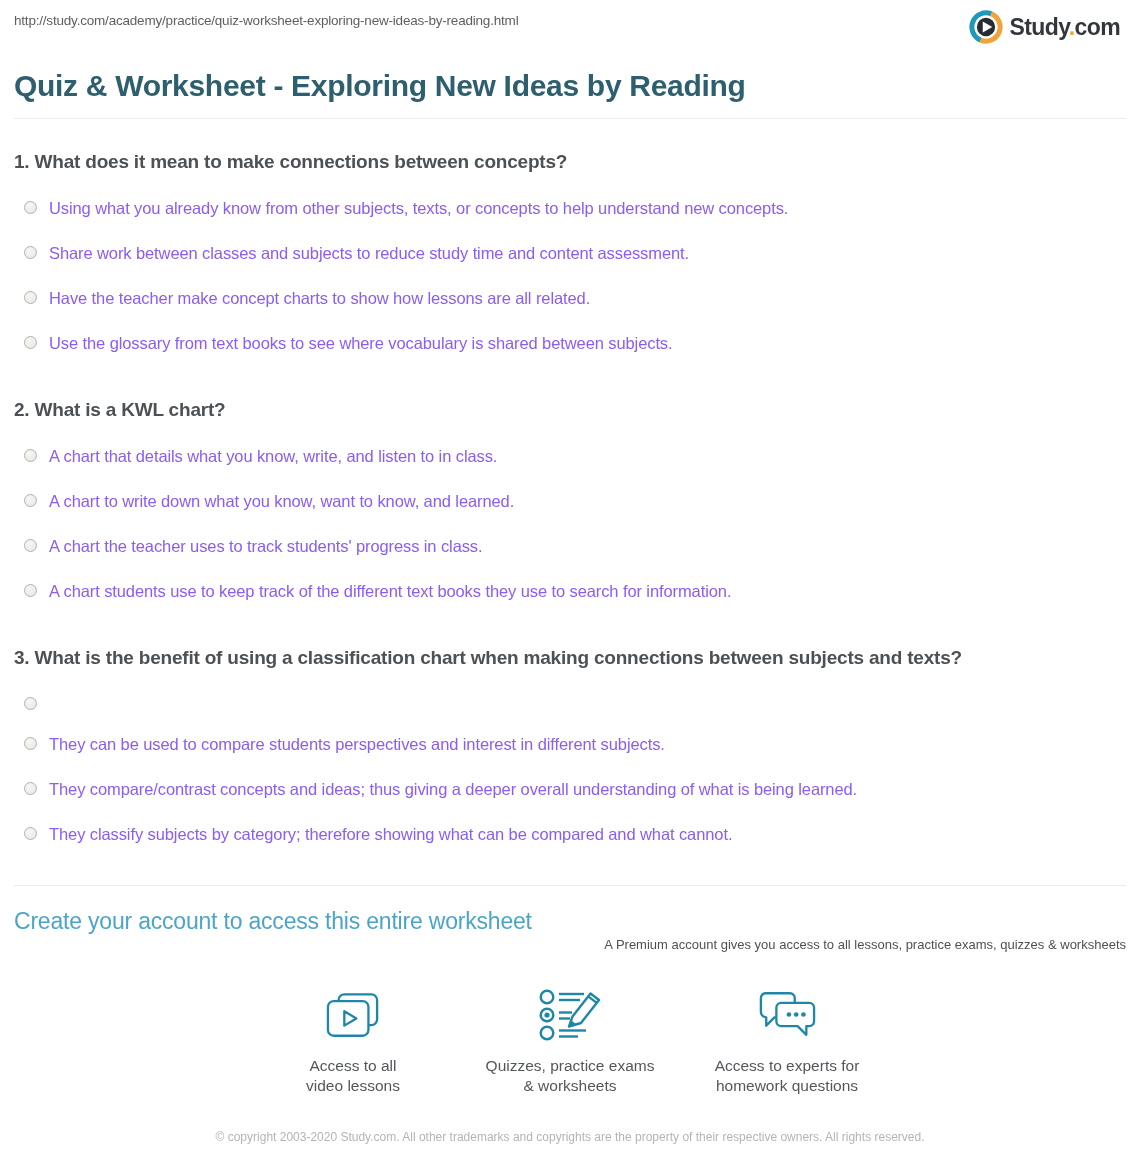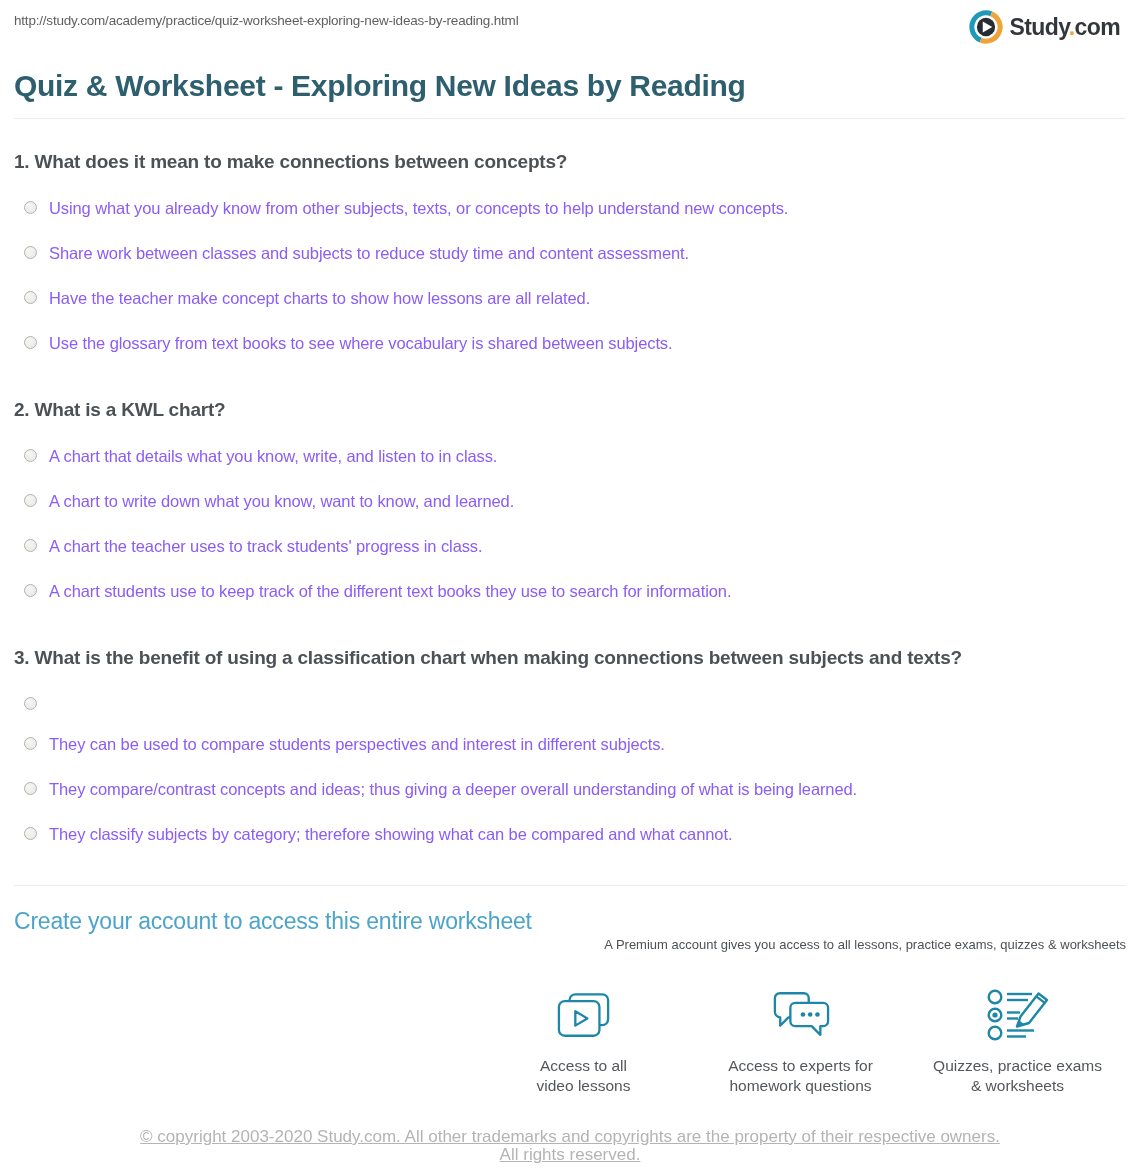--- a/index.html
+++ b/index.html
@@ -104,21 +104,21 @@
   }
   .cta-sub {
     text-align: right;
     font-size: 13px;
     color: #4c5156;
     line-height: 19px;
   }
   .features {
     margin-top: 30px;
     display: flex;
-    justify-content: flex-end;
+    justify-content: center;
   }
   .feature { width: 217px; text-align: center; }
   .feature-icon {
     height: 62px;
     display: flex;
     align-items: center;
     justify-content: center;
   }
   .feature-icon svg { stroke: #1e87a8; fill: none; stroke-width: 2.4; }
   .feature-label {
@@ -126,24 +126,23 @@
     font-size: 15.5px;
     color: #53575b;
     line-height: 20px;
   }
 
   
   .copyright {
     margin: 32px auto 0 auto;
     max-width: 870px;
     text-align: center;
-    font-size: 17px;
+    font-size: 12px;
     color: #b4b4b4;
     line-height: 18px;
-    text-decoration: underline;
   }
 </style>
 </head>
 <body>
 
 <div class="page">
 
   <header class="top-bar">
     <div class="url">http://study.com/academy/practice/quiz-worksheet-exploring-new-ideas-by-reading.html</div>
     <div class="logo">
@@ -232,35 +231,20 @@
       <div class="feature">
         <div class="feature-icon">
           <svg width="54" height="47" viewBox="0 0 56 48">
             <rect x="13" y="2" width="40" height="32" rx="6"></rect>
             <rect x="2" y="9" width="42" height="36" rx="6" fill="#ffffff"></rect>
             <path d="M19 19.5 L31.5 27 L19 34.5 Z" stroke-linejoin="round"></path>
           </svg>
         </div>
         <div class="feature-label">
           <span>Access to all</span><br><span>video lessons</span>
-        </div>
-      </div>
-
-      <div class="feature">
-        <div class="feature-icon">
-          <svg width="58" height="49" viewBox="0 0 60 50">
-            <path d="M8 2 h25 a5 5 0 0 1 5 5 v15 a5 5 0 0 1 -5 5 h-16 l-8.5 8.5 v-8.5 a6 6 0 0 1 -5.5 -5.5 v-14.5 a5 5 0 0 1 5 -5 z" stroke-linejoin="round"></path>
-            <path d="M24 12 h29 a5 5 0 0 1 5 5 v14 a5 5 0 0 1 -5 5 h-3 v9 l-9 -9 h-17 a5 5 0 0 1 -5 -5 v-14 a5 5 0 0 1 5 -5 z" fill="#ffffff" stroke-linejoin="round"></path>
-            <circle cx="32" cy="24" r="2.4" fill="#1e87a8" stroke="none"></circle>
-            <circle cx="39.5" cy="24" r="2.4" fill="#1e87a8" stroke="none"></circle>
-            <circle cx="47" cy="24" r="2.4" fill="#1e87a8" stroke="none"></circle>
-          </svg>
-        </div>
-        <div class="feature-label">
-          <span>Access to experts for</span><br><span>homework questions</span>
         </div>
       </div>
 
       <div class="feature">
         <div class="feature-icon">
           <svg width="64" height="58" viewBox="0 0 64 58">
             <circle cx="9" cy="11" r="6.3"></circle>
             <circle cx="9" cy="29" r="6.3"></circle>
             <circle cx="9" cy="47" r="6.3"></circle>
             <circle cx="9" cy="29" r="2.6" fill="#1e87a8" stroke="none"></circle>
@@ -273,20 +257,35 @@
             <path d="M34.5 30.5 L52.5 7.5 L61 14 L43 37 L31 40.5 Z" stroke-linejoin="round"></path>
             <path d="M50.2 10.4 L58.7 16.9"></path>
             <path d="M31 40.5 L33.4 34.4 L38.3 38.2 Z" fill="#1e87a8" stroke="none"></path>
           </svg>
         </div>
         <div class="feature-label">
           <span>Quizzes, practice exams</span><br><span>&amp; worksheets</span>
         </div>
       </div>
 
+      <div class="feature">
+        <div class="feature-icon">
+          <svg width="58" height="49" viewBox="0 0 60 50">
+            <path d="M8 2 h25 a5 5 0 0 1 5 5 v15 a5 5 0 0 1 -5 5 h-16 l-8.5 8.5 v-8.5 a6 6 0 0 1 -5.5 -5.5 v-14.5 a5 5 0 0 1 5 -5 z" stroke-linejoin="round"></path>
+            <path d="M24 12 h29 a5 5 0 0 1 5 5 v14 a5 5 0 0 1 -5 5 h-3 v9 l-9 -9 h-17 a5 5 0 0 1 -5 -5 v-14 a5 5 0 0 1 5 -5 z" fill="#ffffff" stroke-linejoin="round"></path>
+            <circle cx="32" cy="24" r="2.4" fill="#1e87a8" stroke="none"></circle>
+            <circle cx="39.5" cy="24" r="2.4" fill="#1e87a8" stroke="none"></circle>
+            <circle cx="47" cy="24" r="2.4" fill="#1e87a8" stroke="none"></circle>
+          </svg>
+        </div>
+        <div class="feature-label">
+          <span>Access to experts for</span><br><span>homework questions</span>
+        </div>
+      </div>
+
     </div>
   </section>
 
   <footer>
     <p class="copyright">© copyright 2003-2020 Study.com. All other trademarks and copyrights are the property of their respective owners. All rights reserved.</p>
   </footer>
 
 </div>
 
 </body></html>

